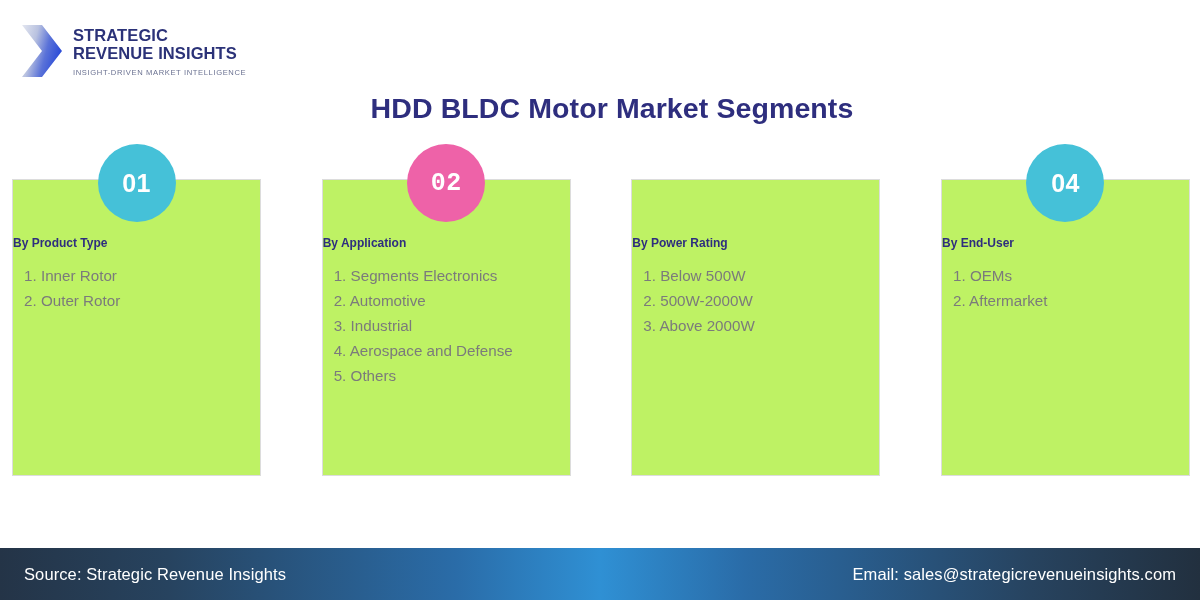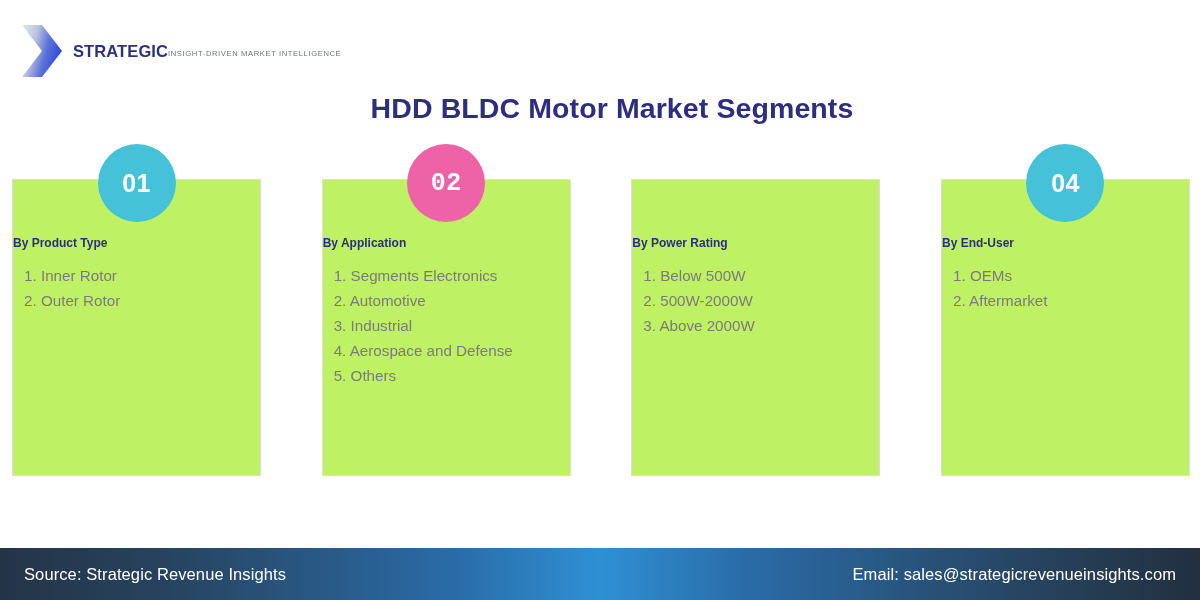--- a/index.html
+++ b/index.html
@@ -28,20 +28,21 @@
   }
   .logo-mark {
     width: 44px;
     height: 56px;
     margin-right: 9px;
     flex: none;
     display: block;
   }
   .logo-text {
     display: flex;
+    flex-direction: column;
     justify-content: center;
     padding-top: 2px;
   }
   .logo-name {
     font-family: "Liberation Sans", "DejaVu Sans", sans-serif;
     font-size: 16.5px;
     font-weight: bold;
     line-height: 17.5px;
     letter-spacing: 0.1px;
     color: #2b3278;
@@ -170,20 +171,21 @@
         <stop offset="0%" stop-color="#e4e7f0"></stop>
         <stop offset="38%" stop-color="#b9c2e0"></stop>
         <stop offset="70%" stop-color="#5a72d8"></stop>
         <stop offset="100%" stop-color="#2f4fd8"></stop>
       </linearGradient>
     </defs>
     <path d="M2 2 L22 2 L42 28 L22 54 L2 54 L22 28 Z" fill="url(#chevGrad)"></path>
   </svg>
   <div class="logo-text">
     <div class="logo-name">STRATEGIC</div>
+    <div class="logo-name">REVENUE INSIGHTS</div>
     <div class="logo-tagline">INSIGHT-DRIVEN MARKET INTELLIGENCE</div>
   </div>
 </div>
 
 <div class="chart-title">HDD BLDC Motor Market Segments</div>
 
 <div class="cards-row">
 
   <div class="segment-card">
     <div class="card-badge" style="background: rgb(69, 193, 216);">01</div>

